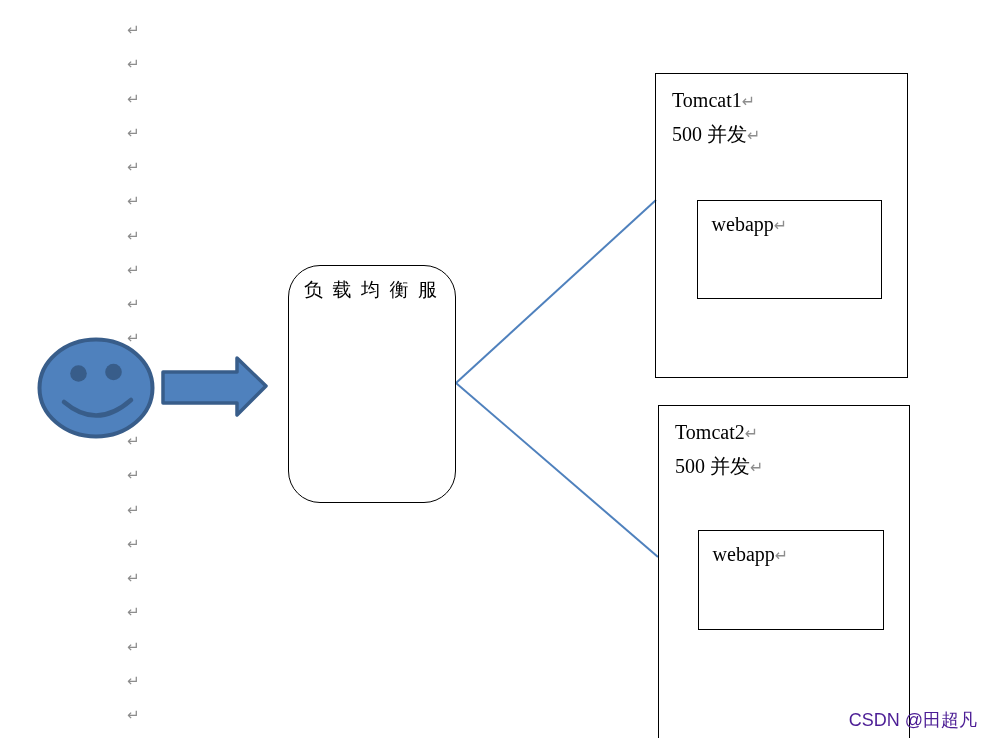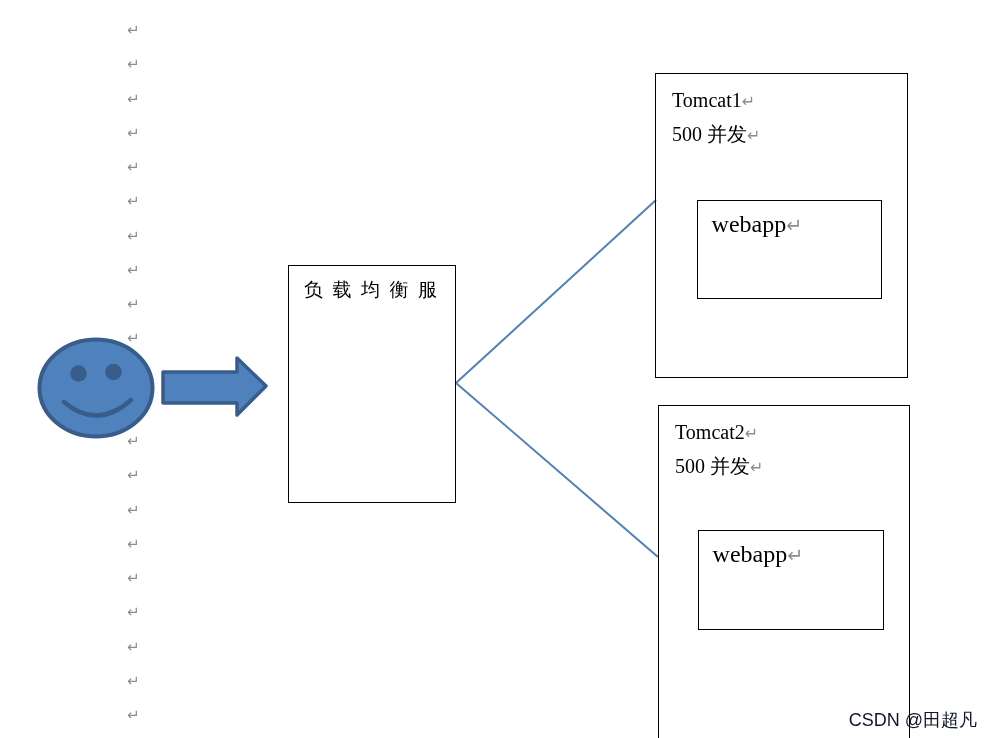--- a/index.html
+++ b/index.html
@@ -47,55 +47,56 @@
     color: #000000;
     z-index: 3;
   }
 
   #lb-box {
     left: 288px; top: 265px;
     width: 168px; height: 238px;
     padding: 7px 0 12px 15px;
     font-size: 19px;
     line-height: 34px;
+    border-radius: 32px;
   }
   #lb-box .justified-line {
     letter-spacing: 9.5px;
     white-space: nowrap;
   }
 
   .server-box { font-size: 20px; line-height: 33px; }
   #tomcat1-box { left: 655px; top: 47px;  width: 253px; height: 305px; padding: 10px 0 0 16px; margin-top: 26px; }
   #tomcat2-box { left: 658px; top: 405px; width: 252px; height: 392px; padding: 10px 0 0 16px; }
 
   .webapp-box {
     position: absolute;
     box-sizing: border-box;
     border: 1.3px solid #000000;
-    font-size: 24px;
+    font-size: 20px;
     line-height: 20px;
     padding: 13px 12px 0 14px;
   }
   #tomcat1-box .webapp-box { left: 40.6px; top: 125.6px; width: 185px; height: 99px; }
   #tomcat2-box .webapp-box { left: 38.6px; top: 123.6px; width: 186px; height: 100px; }
 
   
   .pmark-inline {
     color: #8d8d8d;
     font-family: "DejaVu Sans", sans-serif;
     font-size: 0.8em;
   }
 
   #watermark {
     position: absolute;
     top: 708px;
     right: 12px;
     font-family: "Liberation Sans", "DejaVu Sans", sans-serif;
     font-size: 18px;
-    color: #0f172a;
+    color: #4c1d95;
     z-index: 4;
   }
 </style>
 </head>
 <body>
 
 <div id="canvas">
 
   <div id="pilcrow-col">
       <span class="pmark">↵</span>

